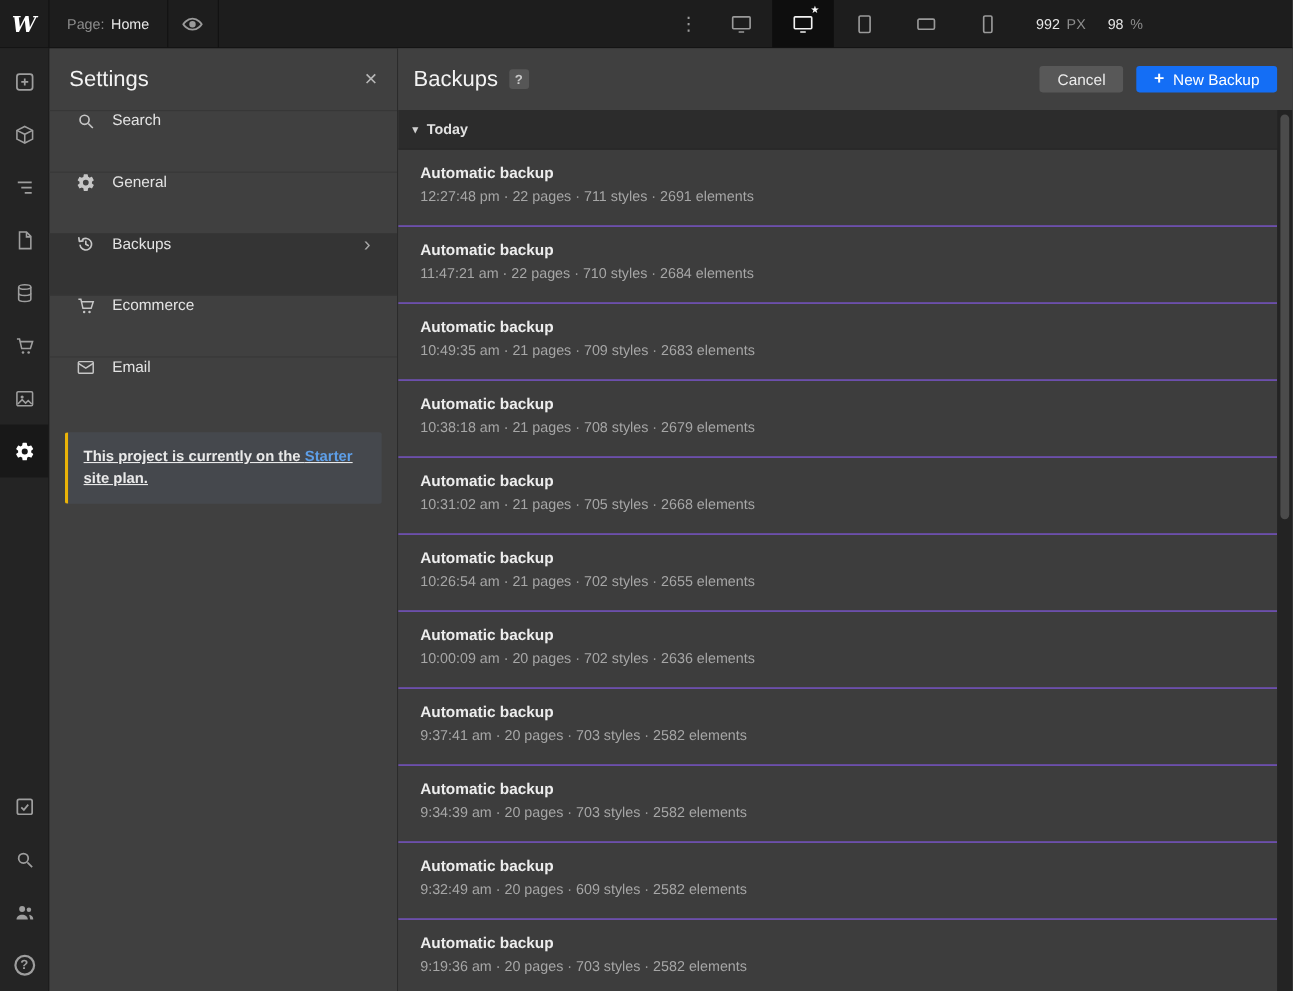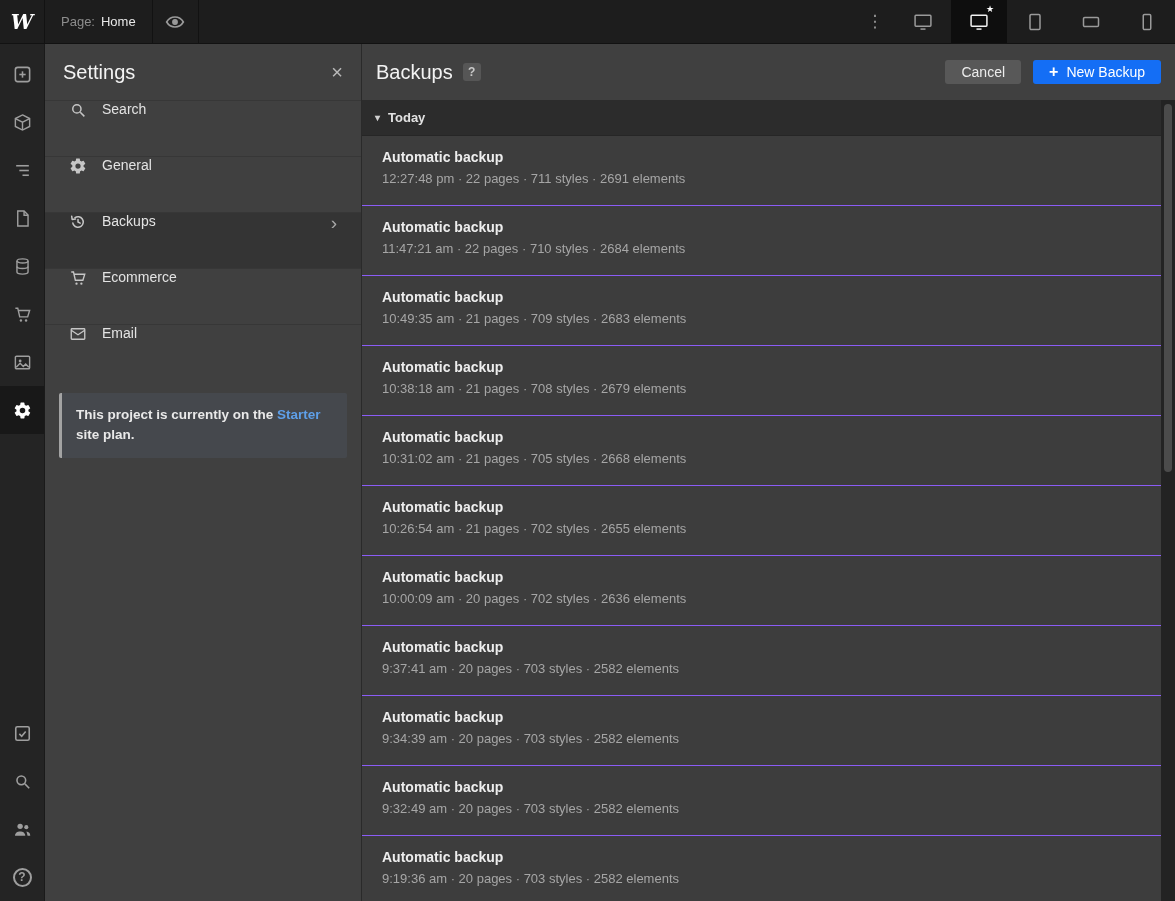--- a/index.html
+++ b/index.html
@@ -47,22 +47,22 @@
               border-right:1px solid #2a2a2a; }
   .settings-header { height:56px; flex:0 0 56px; display:flex; align-items:center;
                      justify-content:space-between; padding:0 18px; }
   .settings-title { font-size:20px; color:#f3f3f3; font-weight:400; }
   .close-btn { color:#b8b8b8; font-size:20px; line-height:1; cursor:default; }
   .settings-item { height:56px; flex:0 0 56px; display:flex; align-items:flex-start; gap:15px;
                    padding:0 24px; border-top:1px solid #373737; color:#e3e3e3; font-size:14px; }
   .settings-item.active { background:#343434; }
   .settings-item svg { width:18px; height:18px; color:#c6c6c6; flex:0 0 18px; }
   .chev { margin-left:auto; color:#a8a8a8; font-size:19px; line-height:1; }
-  .plan-box { margin:13px 14px; padding:12px 14px; background:#45484d; border-left:3px solid #a3a3a3;
-              border-radius:2px; font-size:13.5px; line-height:1.5; color:#e9e9e9; font-weight:700; }
+  .plan-box { margin:13px 14px; padding:12px 14px; background:#45484d; border-left:3px solid #eab308;
+              border-radius:2px; font-size:13.5px; line-height:1.5; color:#e9e9e9; font-weight:700;text-decoration:underline; }
   .plan-link { color:#5e9fe8; }
 
   
   .content { flex:1; background:#3d3d3d; display:flex; flex-direction:column; min-width:0; }
   .content-header { height:56px; flex:0 0 56px; background:#404040; display:flex; align-items:center;
                     gap:10px; padding:0 14px; }
   .content-title { font-size:20px; color:#f3f3f3; font-weight:400; }
   .help-badge { width:18px; height:18px; background:#565656; color:#c9c9c9; border-radius:3px;
                 display:flex; align-items:center; justify-content:center; font-size:12px; font-weight:700; }
   .header-actions { margin-left:auto; display:flex; gap:12px; }
@@ -129,20 +129,27 @@
         <svg width="20" height="20" viewBox="0 0 24 24" fill="none" stroke="currentColor" stroke-width="1.8">
           <rect x="3" y="6.5" width="18" height="11" rx="1.5"></rect>
         </svg>
       </div>
       <div class="device-btn">
         <svg width="20" height="20" viewBox="0 0 24 24" fill="none" stroke="currentColor" stroke-width="1.8">
           <rect x="7.5" y="3" width="9" height="18" rx="1.5"></rect>
         </svg>
       </div>
 
+      <div class="canvas-info">
+        <span>992</span>
+        <span class="muted">PX</span>
+        <span class="gap"></span>
+        <span>98</span>
+        <span class="muted">%</span>
+      </div>
     </div>
   </header>
 
   <div class="body-row">
 
     <nav class="toolrail">
       <div class="tool-btn">
         <svg viewBox="0 0 24 24" fill="none" stroke="currentColor" stroke-width="2">
           <rect x="3" y="3" width="18" height="18" rx="3"></rect>
             <line x1="12" y1="8" x2="12" y2="16"></line>
@@ -324,21 +331,21 @@
           <div class="backup-row">
             <div class="b-title">Automatic backup</div>
             <div class="b-meta">9:37:41 am · 20 pages · 703 styles · 2582 elements</div>
           </div>
           <div class="backup-row">
             <div class="b-title">Automatic backup</div>
             <div class="b-meta">9:34:39 am · 20 pages · 703 styles · 2582 elements</div>
           </div>
           <div class="backup-row">
             <div class="b-title">Automatic backup</div>
-            <div class="b-meta">9:32:49 am · 20 pages · 703 styles · 2582 elements</div>
+            <div class="b-meta">9:32:49 am · 20 pages · 609 styles · 2582 elements</div>
           </div>
           <div class="backup-row">
             <div class="b-title">Automatic backup</div>
             <div class="b-meta">9:19:36 am · 20 pages · 703 styles · 2582 elements</div>
           </div>
         </div>
 
         <div class="scroll-gutter">
           <div class="scroll-thumb"></div>
         </div>

